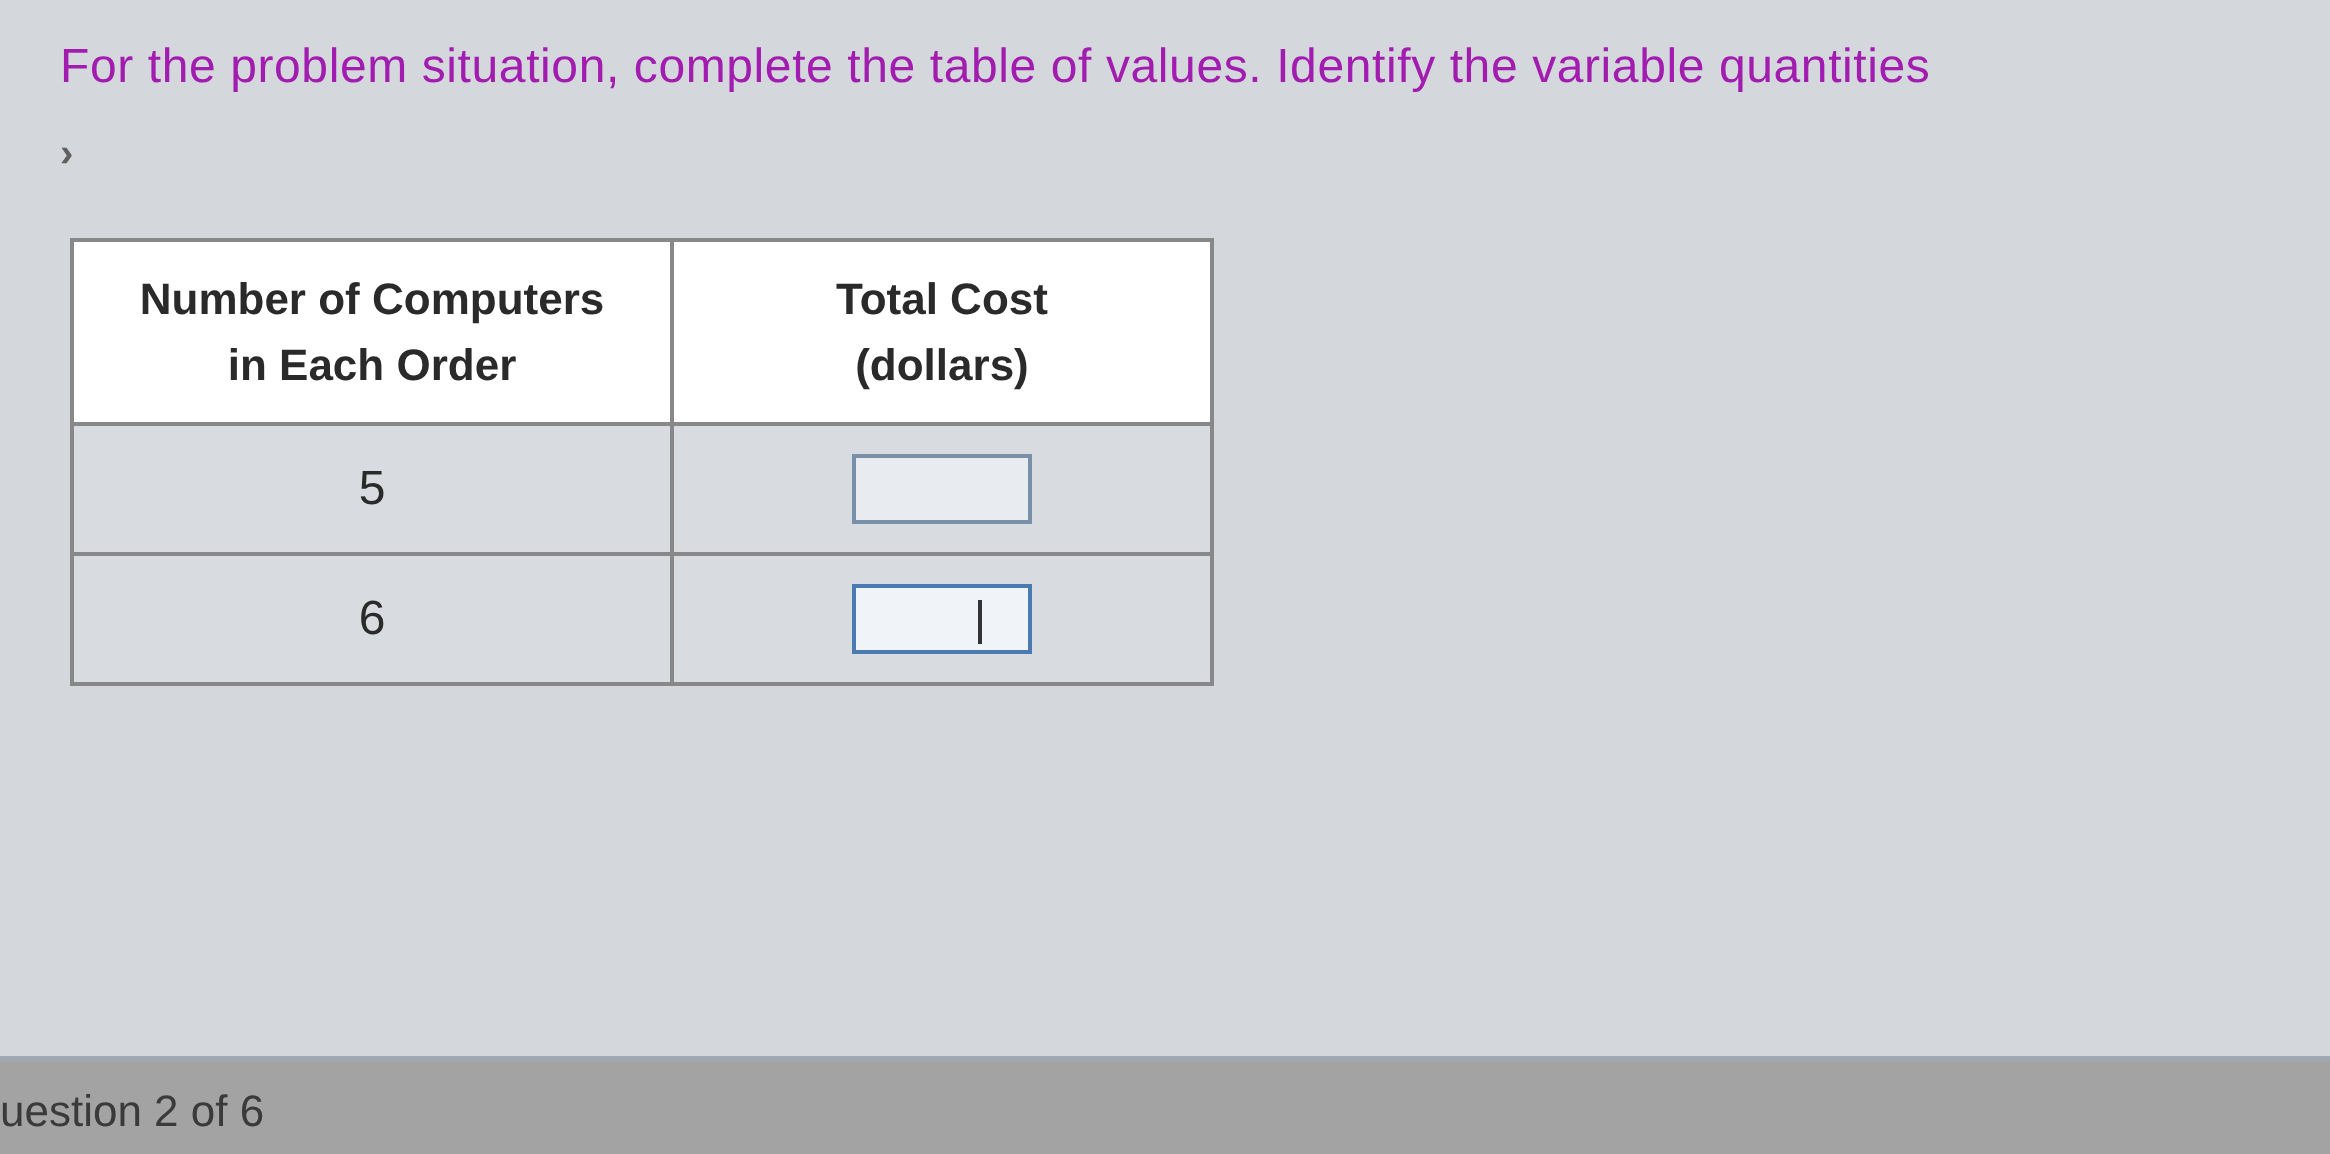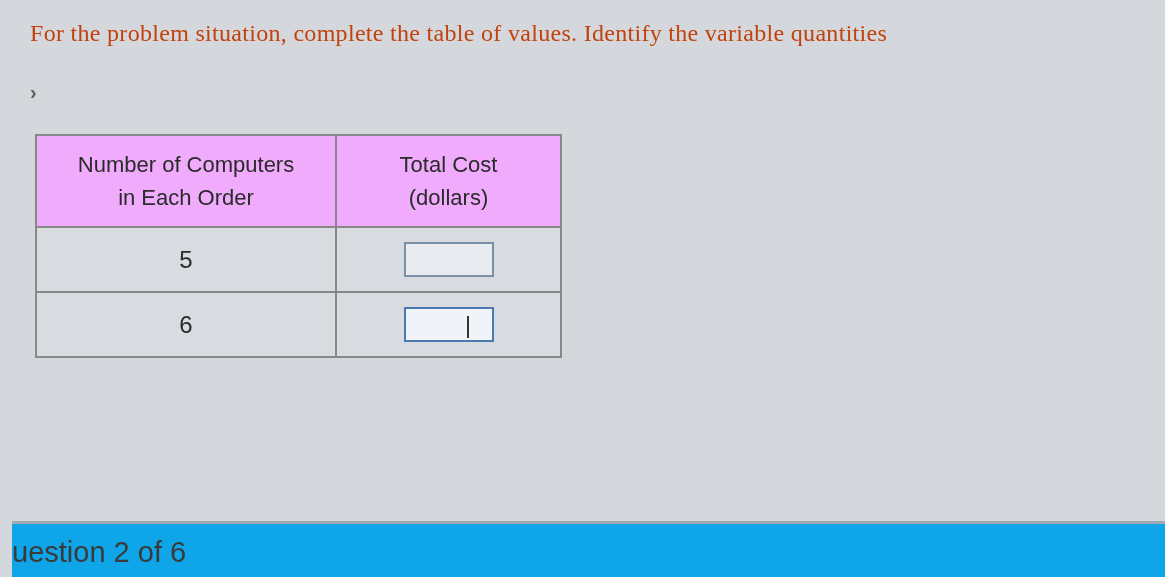--- a/index.html
+++ b/index.html
@@ -13,24 +13,23 @@
       width: 1165px;
       height: 577px;
       overflow: hidden;
       position: relative;
     }
     .content {
       padding: 20px 30px 0 30px;
     }
     .prompt-line-1 {
       font-size: 24px;
-      color: #c2410c;
-      margin-bottom: 34px;
+      color: #a21caf;
+      margin-bottom: 18px;
       letter-spacing: 0.3px;
-      font-family: Liberation Serif, serif;
     }
     .prompt-line-2 {
       font-size: 24px;
       color: #3a3a3a;
       margin-bottom: 30px;
       letter-spacing: 0.3px;
     }
     .instruction-line {
       font-size: 24px;
       color: #3a3a3a;
@@ -53,38 +52,38 @@
       background: #d8dce0;
     }
     th, td {
       border: 2px solid #888;
       padding: 12px 20px;
       text-align: center;
       font-size: 22px;
       color: #2a2a2a;
     }
     th {
-      font-weight: normal;
-      background: #f0abfc;
+      font-weight: bold;
+      background: #ffffff;
       height: 85px;
       vertical-align: middle;
     }
     th div {
       line-height: 1.5;
     }
     td {
       height: 65px;
       font-size: 24px;
       background: #d8dce0;
     }
     .col1 {
       width: 300px;
     }
     .col2 {
-      width: 225px;
+      width: 270px;
     }
     .input-box {
       display: inline-block;
       width: 90px;
       height: 35px;
       border: 2px solid #7a8fa8;
       background: #e8ecf0;
       vertical-align: middle;
     }
     .input-box.active {
@@ -97,26 +96,26 @@
       width: 2px;
       height: 22px;
       background: #333;
       vertical-align: middle;
       margin-left: 38px;
       margin-top: 5px;
     }
     .footer {
       position: absolute;
       bottom: 0;
-      left: 12px;
+      left: 0;
       right: 0;
-      background: #0ea5e9;
+      background: #a3a3a3;
       border-top: 3px solid #a0a8b0;
       padding: 12px 0 8px 0;
-      font-size: 29px;
+      font-size: 22px;
       color: #3a3a3a;
     }
   </style>
 </head>
 <body>
 
 <div class="content">
   <p class="prompt-line-1">For the problem situation, complete the table of values. Identify the variable quantities</p>
   <div class="instruction-line">
     <span class="chevron">›</span>

